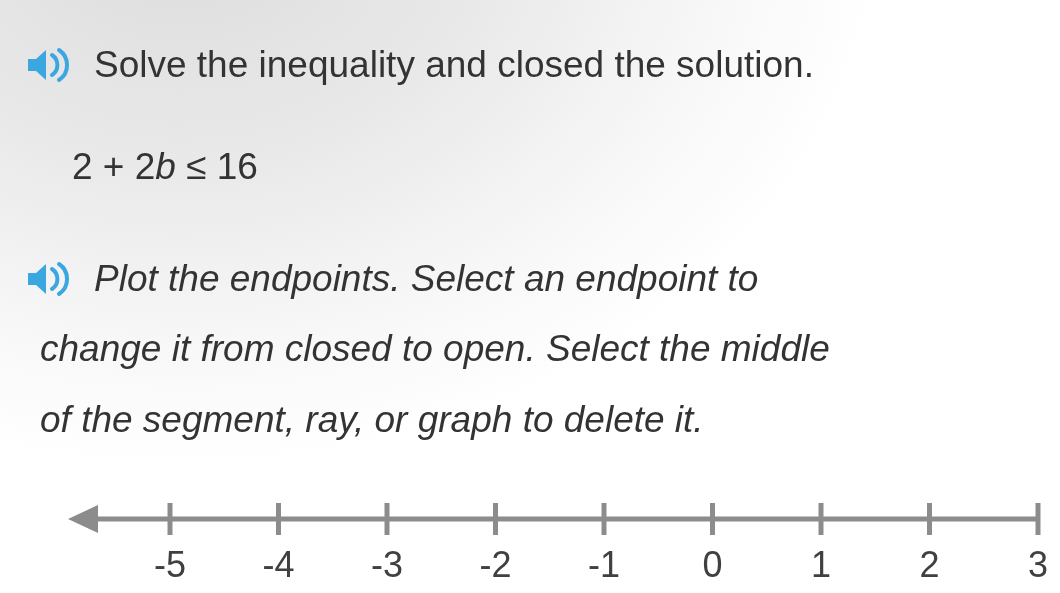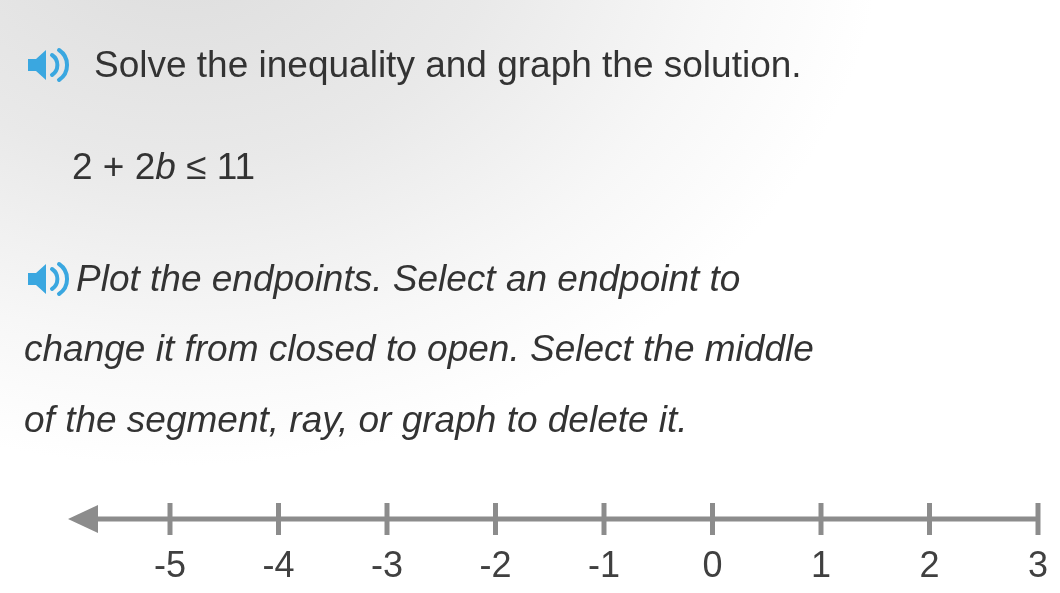--- a/index.html
+++ b/index.html
@@ -53,34 +53,34 @@
   .inequality .var {
     font-style: italic;
   }
 
   .instructions-block {
     margin-top: 8px;
   }
   .instr-first {
     display: flex;
     align-items: center;
-    gap: 0;
+    gap: 18px;
   }
   .instr-text {
     font-size: 37px;
     font-style: italic;
     line-height: 1.9;
     color: #333;
   }
   .instr-cont {
     font-size: 37px;
     font-style: italic;
     line-height: 1.9;
     color: #333;
-    margin-left: 0;
+    margin-left: 16px;
   }
 
   .numline-wrap {
     margin-top: 34px;
     padding: 0 28px 0 28px;
   }
 
   svg { display:block; }
 </style>
 </head>
@@ -91,29 +91,29 @@
   <div class="line">
     <div class="audio-btn">
       <svg viewBox="0 0 52 42" width="52" height="42">
 
         <path d="M4 15 L12 15 L22 6 L22 36 L12 27 L4 27 Z" fill="#3aa7e0"></path>
 
         <path d="M28 11 A12 12 0 0 1 28 31" fill="none" stroke="#3aa7e0" stroke-width="4" stroke-linecap="round"></path>
         <path d="M35 6 A18 18 0 0 1 35 36" fill="none" stroke="#3aa7e0" stroke-width="4" stroke-linecap="round"></path>
       </svg>
     </div>
-    <div class="prompt-text">Solve the inequality and graph the solution.</div>
+    <div class="prompt-text">Solve the inequality and closed the solution.</div>
   </div>
 
   <div class="inequality">
     <span>2</span>
     <span> + </span>
     <span>2</span><span class="var">b</span>
     <span> <span>≤</span> </span>
-    <span>11</span>
+    <span>16</span>
   </div>
 
   <div class="instructions-block">
     <div class="instr-first">
       <div class="audio-btn">
         <svg viewBox="0 0 52 42" width="52" height="42">
           <path d="M4 15 L12 15 L22 6 L22 36 L12 27 L4 27 Z" fill="#3aa7e0"></path>
           <path d="M28 11 A12 12 0 0 1 28 31" fill="none" stroke="#3aa7e0" stroke-width="4" stroke-linecap="round"></path>
           <path d="M35 6 A18 18 0 0 1 35 36" fill="none" stroke="#3aa7e0" stroke-width="4" stroke-linecap="round"></path>
         </svg>

